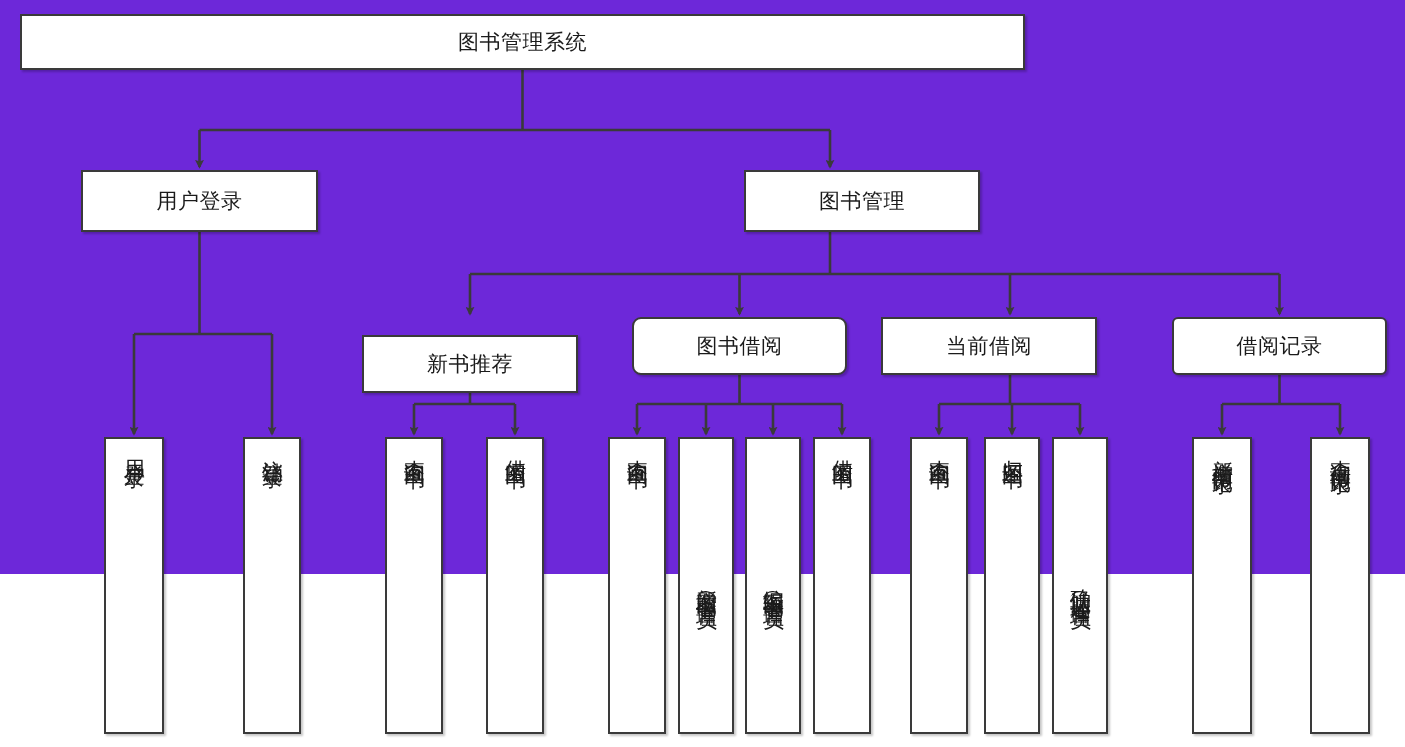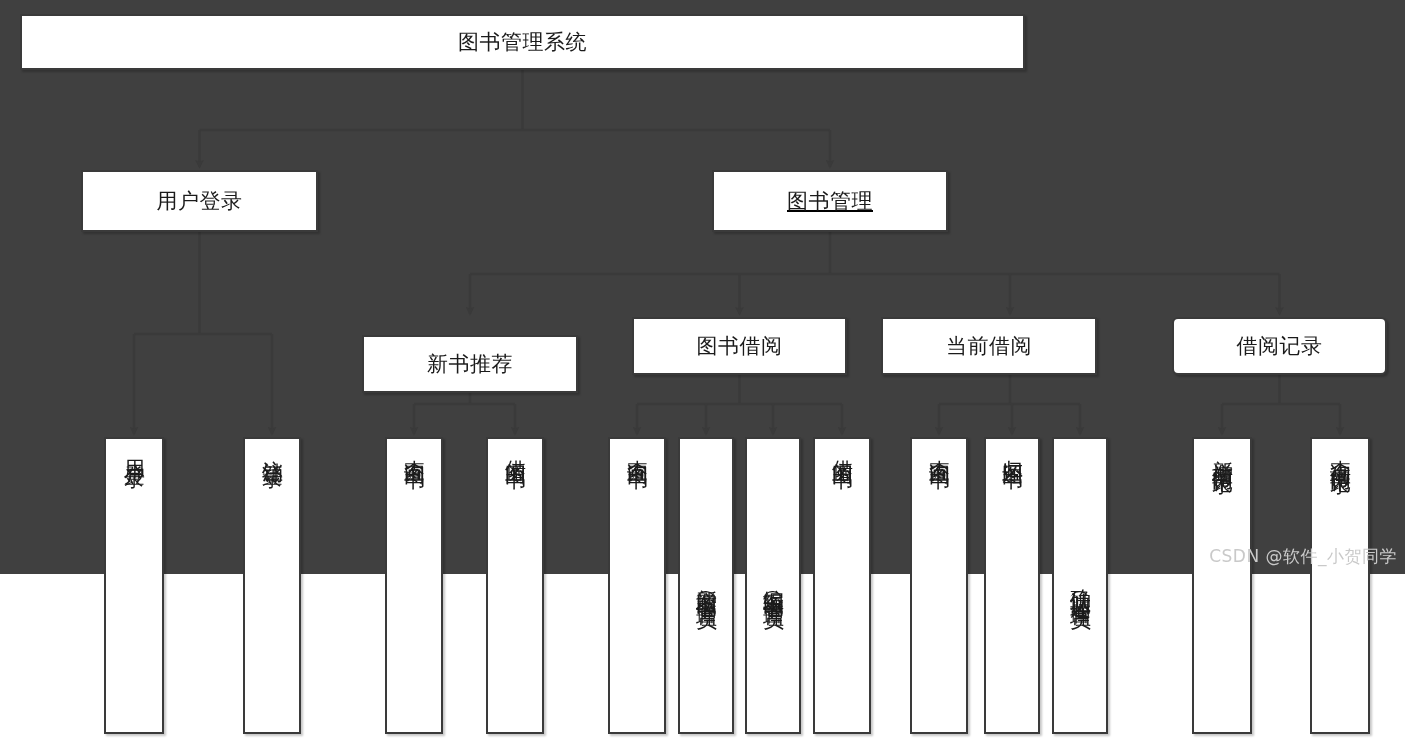--- a/index.html
+++ b/index.html
@@ -12,21 +12,21 @@
     width: 1405px;
     height: 747px;
     font-family: "DejaVu Sans", "Liberation Sans", sans-serif;
     overflow: hidden;
     position: relative;
   }
   #diagram-root {
     position: relative;
     width: 1405px;
     height: 574px;
-    background: #404040;
+    background: #6d28d9;
   }
   svg.connectors {
     position: absolute;
     left: 0;
     top: 0;
     width: 1405px;
     height: 747px;
     pointer-events: none;
   }
   .node {
@@ -124,27 +124,27 @@
       </g>
   </svg>
 
   <div id="nodes-layer">
       <div class="node horizontal" style="left: 20px; top: 14px; width: 1005px; height: 56px;">
         <span class="node-label">图书管理系统</span>
       </div>
       <div class="node horizontal" style="left: 81px; top: 170px; width: 237px; height: 62px;">
         <span class="node-label">用户登录</span>
       </div>
-      <div class="node horizontal" style="left: 712px; top: 170px; width: 236px; height: 62px; text-decoration: underline;">
+      <div class="node horizontal" style="left: 744px; top: 170px; width: 236px; height: 62px;">
         <span class="node-label">图书管理</span>
       </div>
       <div class="node horizontal" style="left: 362px; top: 335px; width: 216px; height: 58px;">
         <span class="node-label">新书推荐</span>
       </div>
-      <div class="node horizontal" style="left: 632px; top: 317px; width: 215px; height: 58px;">
+      <div class="node horizontal" style="left: 632px; top: 317px; width: 215px; height: 58px; border-radius: 9px;">
         <span class="node-label">图书借阅</span>
       </div>
       <div class="node horizontal" style="left: 881px; top: 317px; width: 216px; height: 58px;">
         <span class="node-label">当前借阅</span>
       </div>
       <div class="node horizontal" style="left: 1172px; top: 317px; width: 215px; height: 58px; border-radius: 6px;">
         <span class="node-label">借阅记录</span>
       </div>
       <div class="node vertical" style="left: 104px; top: 437px; width: 60px; height: 297px;">
         <span class="node-label">用户登录</span>
@@ -180,14 +180,13 @@
         <span class="node-label">确认归还（管理员）</span>
       </div>
       <div class="node vertical" style="left: 1192px; top: 437px; width: 60px; height: 297px;">
         <span class="node-label">新增借阅记录</span>
       </div>
       <div class="node vertical" style="left: 1310px; top: 437px; width: 60px; height: 297px;">
         <span class="node-label">查询借阅记录</span>
       </div>
     </div>
 
-  <div id="watermark">CSDN @软件_小贺同学</div>
 </div>
 
 </body></html>

